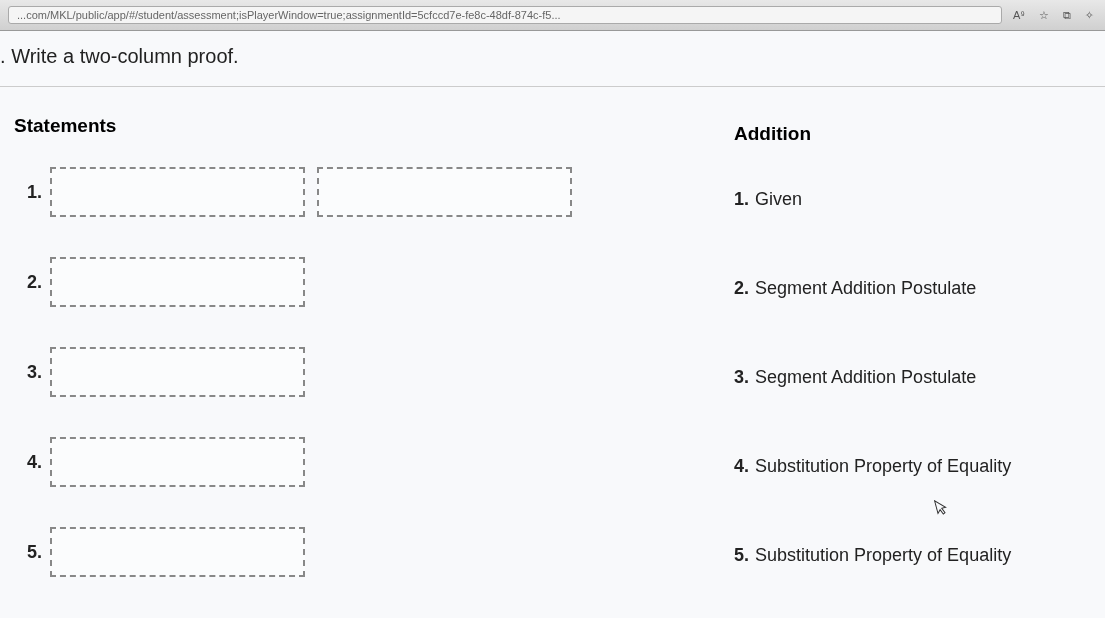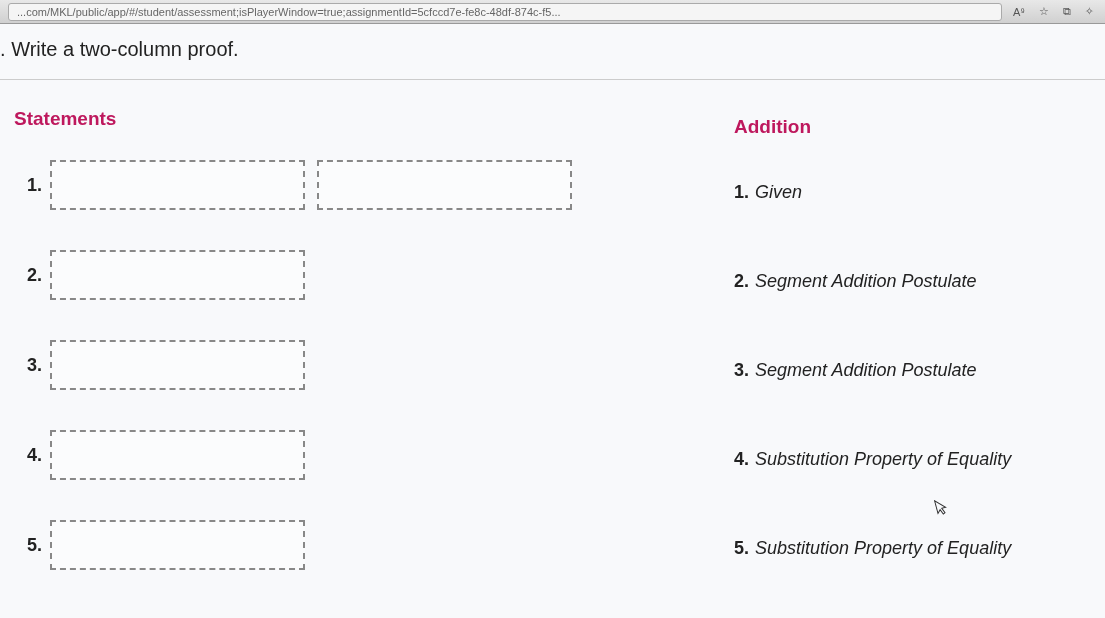--- a/index.html
+++ b/index.html
@@ -8,21 +8,21 @@
       box-sizing: border-box;
     }
     body {
       font-family: Arial, Helvetica, sans-serif;
       background: #f8f9fb;
       width: 1105px;
       height: 618px;
       overflow: hidden;
     }
     .browser-bar {
-      height: 24px;
+      height: 31px;
       background: linear-gradient(to bottom, #e8e8e8, #d0d0d0);
       border-bottom: 1px solid #999;
       display: flex;
       align-items: center;
       font-size: 11px;
       color: #555;
       padding: 0 8px;
       gap: 8px;
     }
     .url-bar {
@@ -61,21 +61,21 @@
     .statements-col {
       width: 720px;
     }
     .reasons-col {
       flex: 1;
       padding-top: 8px;
     }
     .col-header {
       font-size: 19px;
       font-weight: bold;
-      color: #be185d;
+      color: #000000;
       margin-bottom: 30px;
     }
     .reasons-col .col-header {
       margin-bottom: 44px;
     }
     .proof-row {
       display: flex;
       align-items: center;
       margin-bottom: 40px;
       min-height: 50px;
@@ -101,21 +101,20 @@
       margin-bottom: 68px;
       font-size: 18px;
       color: #222;
     }
     .reason-row .rn {
       font-weight: bold;
       margin-right: 6px;
     }
     .reason-row .rt {
       font-weight: normal;
-      font-style: italic;
     }
     .cursor-icon {
       position: absolute;
       right: 155px;
       top: 498px;
       font-size: 16px;
       color: #333;
       transform: rotate(-15deg);
     }
   </style>

